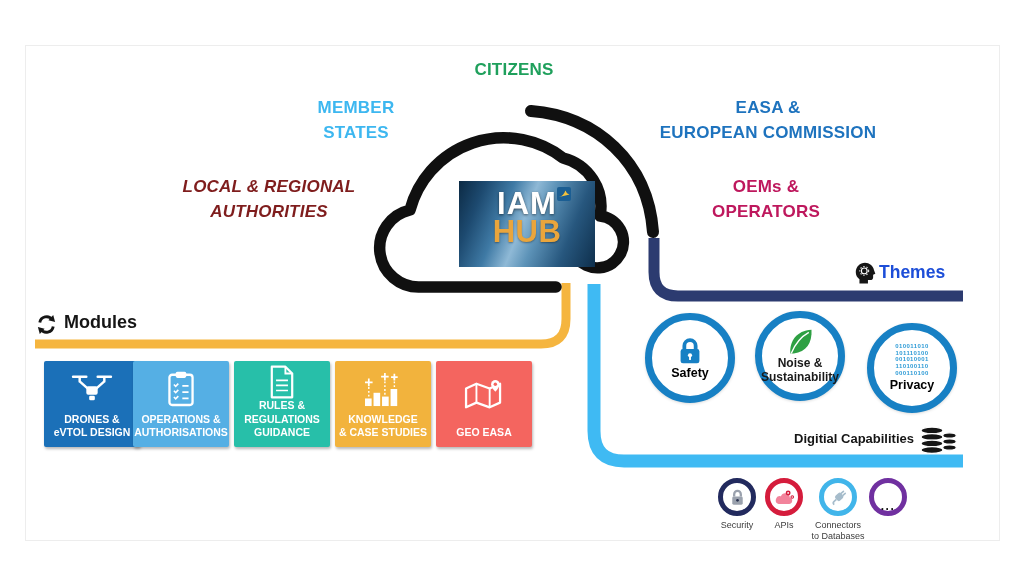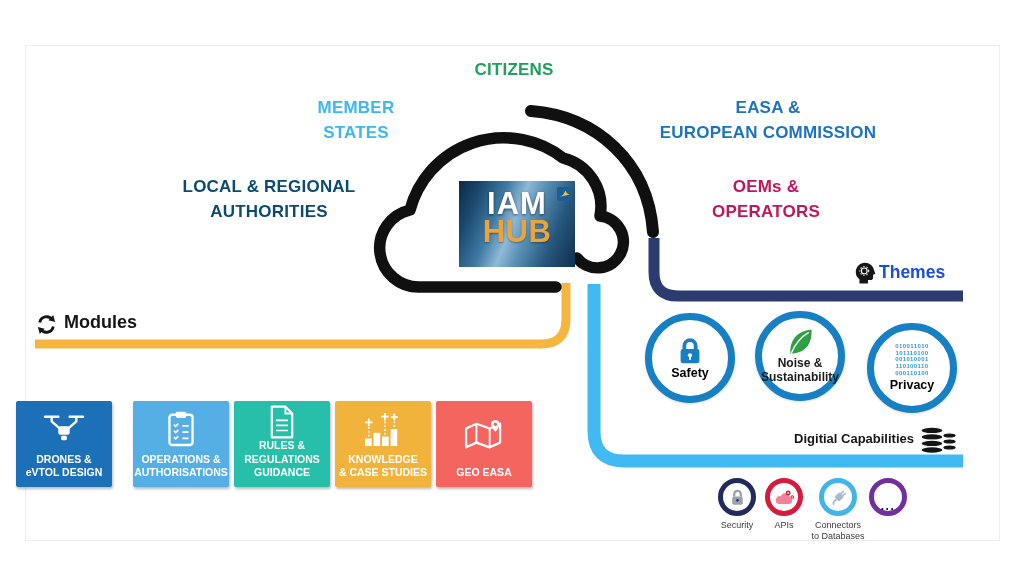--- a/index.html
+++ b/index.html
@@ -6,38 +6,38 @@
   #canvas{position:relative;width:1024px;height:566px;background:#fff;overflow:hidden;
           font-family:"Liberation Sans",sans-serif;}
   .abs{position:absolute;}
   #slide-frame{left:25px;top:45px;width:973px;height:494px;border:1px solid #ededed;}
   
   .stake{font-weight:bold;text-align:center;line-height:25px;font-size:17px;letter-spacing:.2px;}
   .stake span{display:block;}
   #stake-citizens{left:424px;top:57px;width:180px;color:#1FA05C;}
   #stake-member{left:266px;top:95px;width:180px;color:#3DB7F0;}
   #stake-easa{left:608px;top:95px;width:320px;color:#1E73BE;}
-  #stake-local{left:169px;top:174px;width:200px;color:#0c4a6e;}
+  #stake-local{left:169px;top:174px;width:200px;color:#7f1d1d;font-style:italic;}
   #stake-oems{left:666px;top:174px;width:200px;color:#be185d;}
   
-  #hub-image{left:459px;top:181px;width:116px;height:86px;z-index:3;
+  #hub-image{left:459px;top:181px;width:136px;height:86px;z-index:3;
      background:linear-gradient(112deg,#0c2a44 0%,#1d4a70 16%,#3f7aa5 33%,#8fb9d6 47%,#5d93b8 58%,#27577e 78%,#0e2f4c 100%);
      text-align:center;box-sizing:border-box;padding-top:10px;}
   #hub-line1{color:#fff;font-size:31px;font-weight:bold;line-height:26px;letter-spacing:1px;text-shadow:0 1px 3px rgba(0,0,0,.55);}
   #hub-line2{color:#E9A53C;font-size:31px;font-weight:bold;line-height:29px;letter-spacing:.5px;text-shadow:0 1px 2px rgba(0,0,0,.35);}
   #hub-badge{left:557px;top:187px;width:14px;height:14px;z-index:4;background:#1B5E93;border-radius:2px;}
   
   #modules-title{left:64px;top:312px;font-size:18px;font-weight:bold;color:#151515;}
   .mbox{position:absolute;top:361px;width:96px;height:86px;border-radius:2px;display:flex;flex-direction:column;
         align-items:center;justify-content:flex-end;padding-bottom:7px;box-sizing:border-box;
-        box-shadow:1px 2px 3px rgba(0,0,0,.28);margin-top:40px;}
+        box-shadow:1px 2px 3px rgba(0,0,0,.28);}
   .mbox-icon{flex:1;display:flex;align-items:center;justify-content:center;padding-top:5px;}
   .mbox-label{font-size:10.5px;font-weight:bold;color:#fff;text-align:center;line-height:1.3;width:100%;}
   .mbox-label span{display:block;}
-  .mb0{left:16px;background:#1B70B8;}.mb1{left:133px;background:#55AFE4;}
+  .mb0{left:44px;background:#1B70B8;}.mb1{left:133px;background:#55AFE4;}
   .mb2{left:234px;background:#27BFA9;}.mb3{left:335px;background:#F2B33D;}
   .mb4{left:436px;background:#F4655F;}
   
   #themes-title{left:879px;top:262px;font-size:17.5px;font-weight:bold;color:#1d4ed8;}
   .tcircle{position:absolute;width:90px;height:90px;border-radius:50%;border:7px solid #1780C4;background:#fff;
            box-sizing:border-box;display:flex;flex-direction:column;align-items:center;justify-content:center;
            text-align:center;z-index:2;box-shadow:0 1px 3px rgba(0,0,0,.15);}
   .tc0{left:645px;top:313px;}.tc1{left:755px;top:311px;}.tc2{left:867px;top:323px;}
   .tlabel{font-size:12.5px;font-weight:bold;color:#000000;line-height:1.1;}
   .tlabel-sm{font-size:12px;font-weight:bold;color:#1a1a1a;line-height:1.15;}

